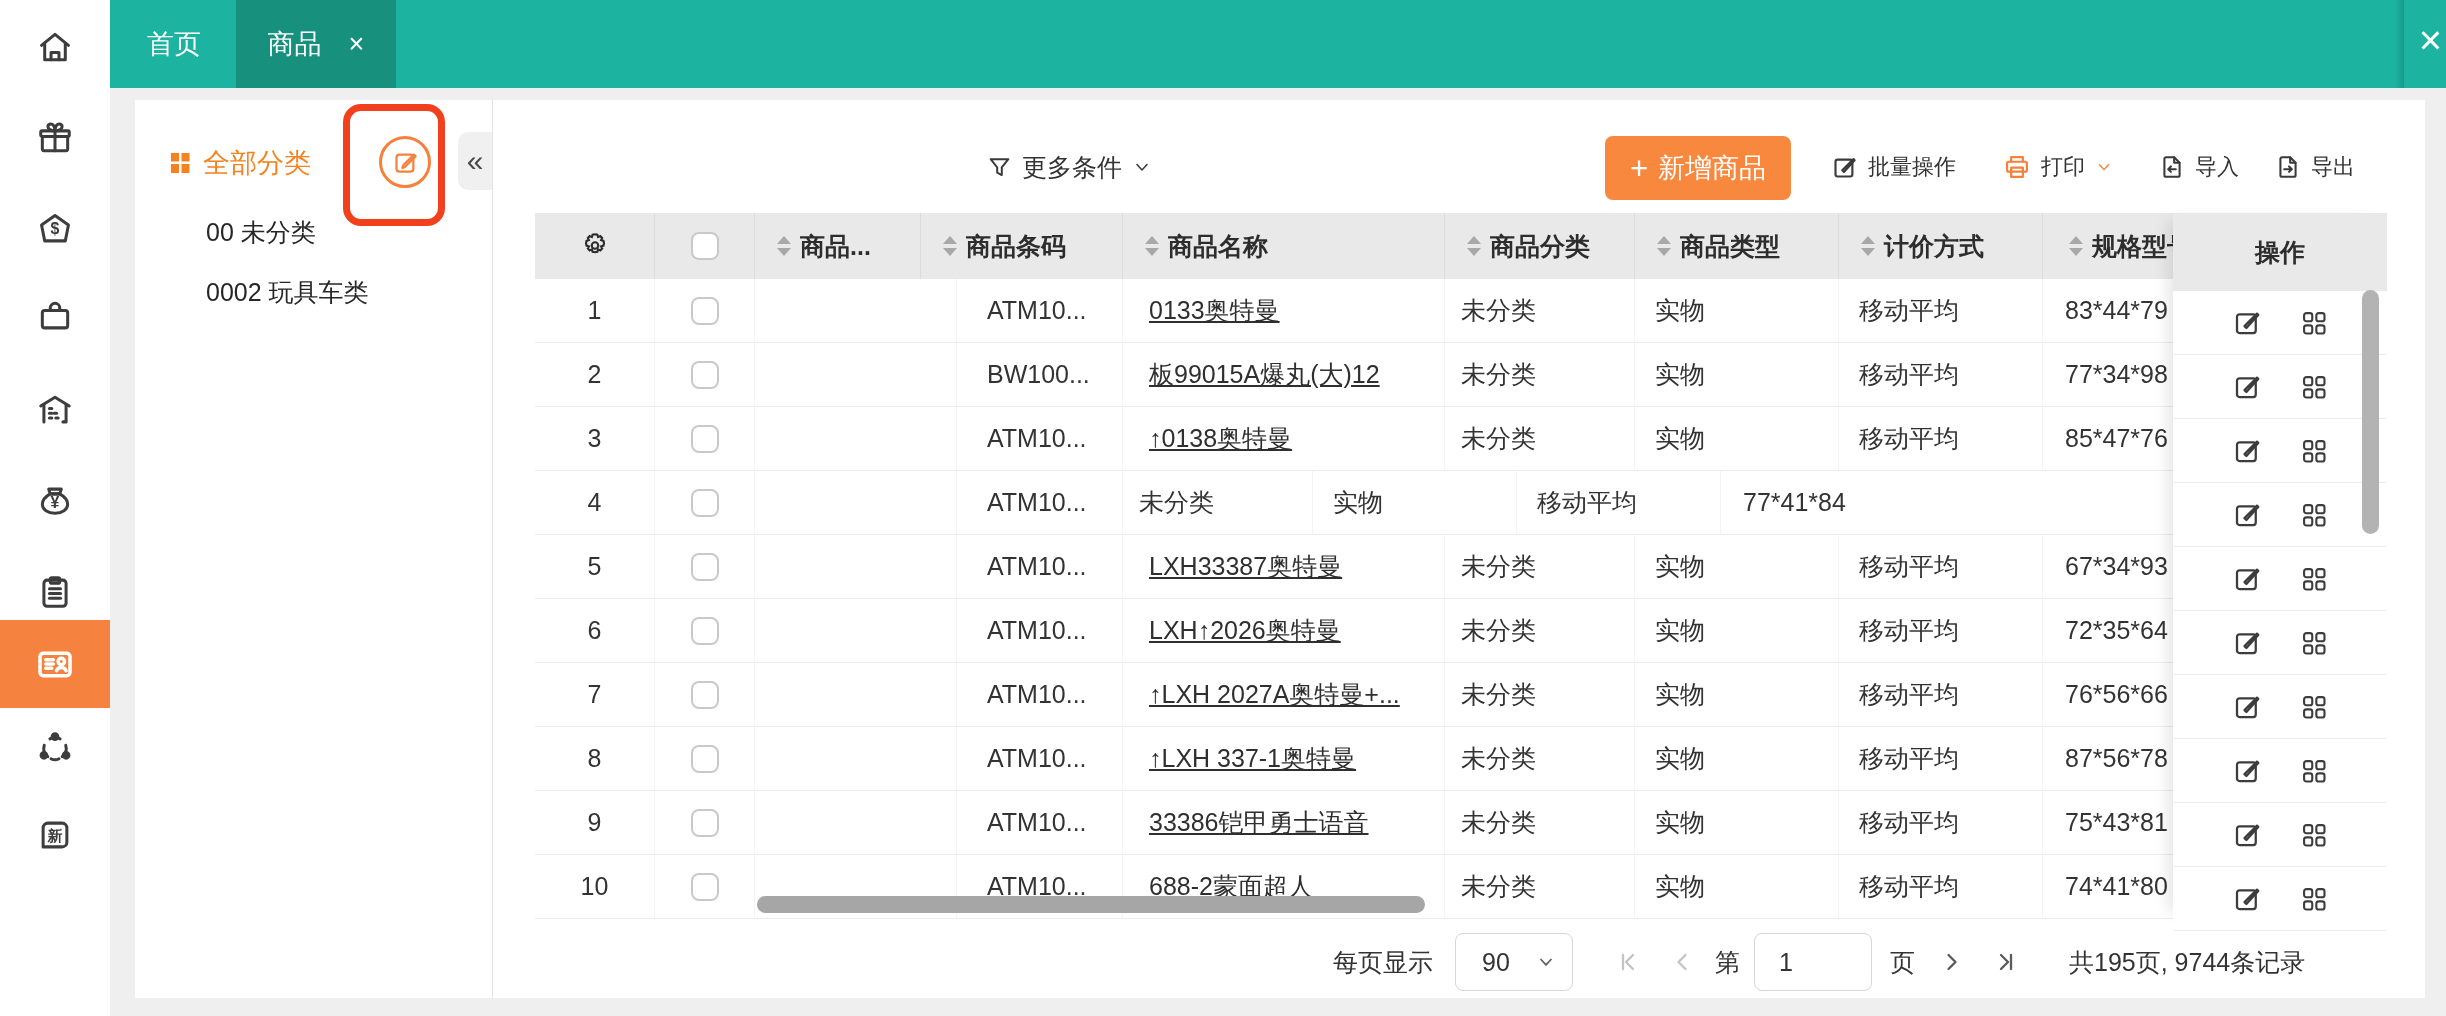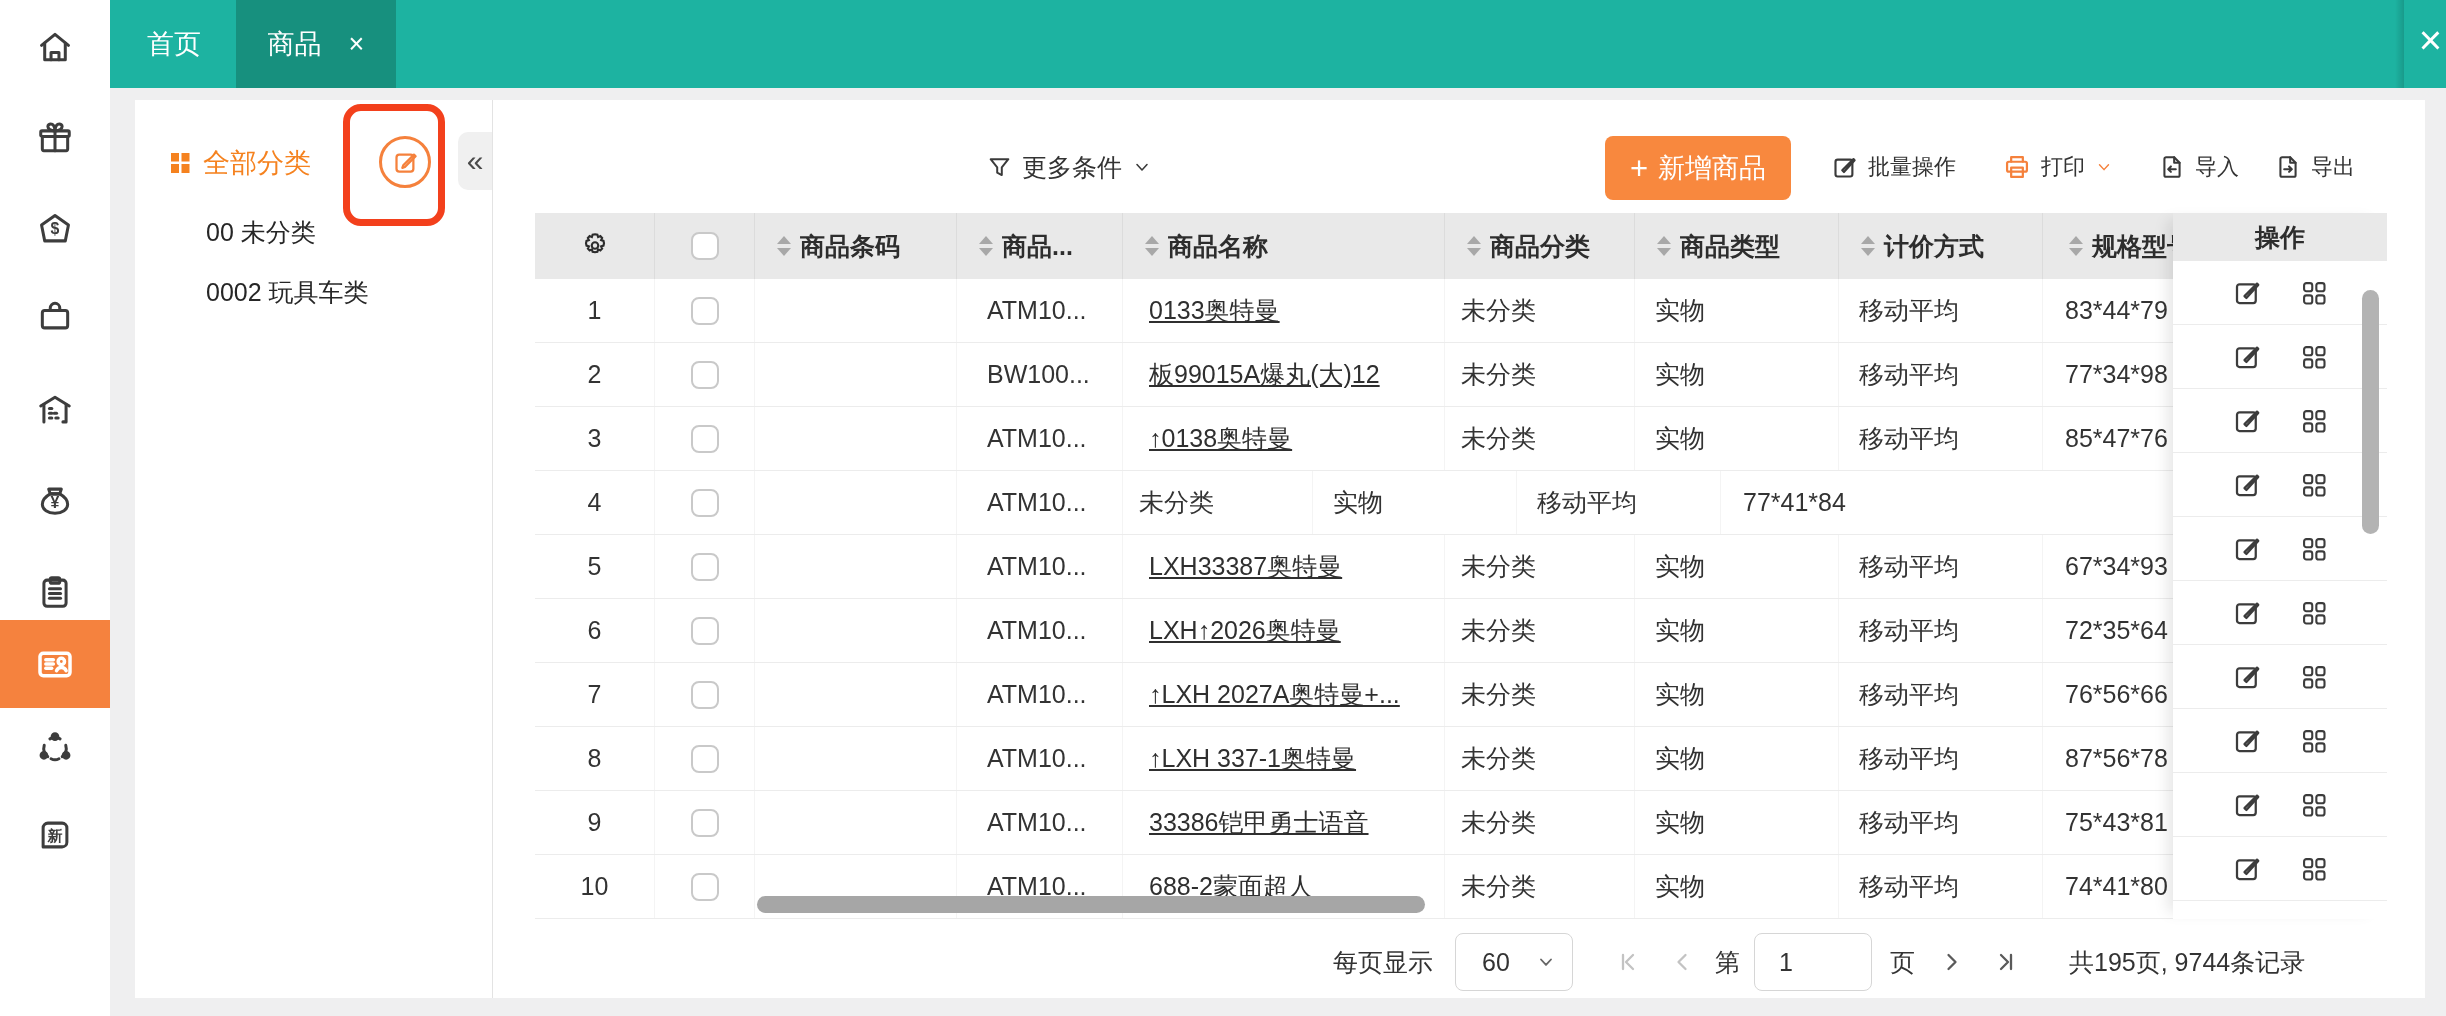--- a/index.html
+++ b/index.html
@@ -83,21 +83,21 @@
   .th.c2,.th.c3,.th.c4,.th.c5,.th.c6,.th.c7 { padding-left:22px; }
   .th.c8 { padding-left:26px; }
   .sort { display:inline-flex; flex-direction:column; gap:4px; margin-right:9px; }
   .sort i { width:0; height:0; border-left:7px solid transparent; border-right:7px solid transparent; }
   .sort .up { border-bottom:8px solid #a8a8a8; }
   .sort .dn { border-top:8px solid #a8a8a8; }
   .cb { width:28px; height:28px; border:2px solid #c9c9c9; border-radius:8px; background:#fff; }
   .lnk { color:#2f2f2f; text-decoration:underline; cursor:pointer; }
   .opcol { position:absolute; right:0; top:0; width:214px; height:706px; z-index:5; background:#fff;
            box-shadow:-12px 0 14px -7px rgba(0,0,0,0.10); }
-  .opcol .oph { height:48px; background:#e9e9e9; display:flex; align-items:center; justify-content:center;
+  .opcol .oph { height:78px; background:#e9e9e9; display:flex; align-items:center; justify-content:center;
                 font-size:25px; color:#2d2d2d; font-weight:600; }
   .opcol .opc { height:64px; display:flex; align-items:center; justify-content:center; gap:38px;
                 border-bottom:1px solid #ececec; background:#fff; }
   .opcol svg { stroke:#3c3c3c; fill:none; stroke-width:1.8; stroke-linecap:round; stroke-linejoin:round; }
   .gear-ic { stroke:#2d2d2d; fill:none; stroke-width:1.7; }
 
   .vscroll { position:absolute; left:1869px; top:190px; width:17px; height:244px; background:#b3b3b3;
              border-radius:9px; z-index:6; }
   .hscroll { position:absolute; left:264px; top:796px; width:668px; height:17px; background:#a6a6a6;
              border-radius:9px; z-index:6; }
@@ -339,34 +339,34 @@
         <span>
             <svg class="gear-ic" width="30" height="30" viewBox="0 0 24 24">
               <path d="M12 2.6l1.9.4.6 1.9 1.8-.8 1.4 1.4-.8 1.8 1.9.6.4 1.9-.4 1.9-1.9.6.8 1.8-1.4 1.4-1.8-.8-.6 1.9-1.9.4-1.9-.4-.6-1.9-1.8.8-1.4-1.4.8-1.8-1.9-.6-.4-1.9.4-1.9 1.9-.6-.8-1.8 1.4-1.4 1.8.8.6-1.9z"></path>
               <circle cx="12" cy="11.6" r="2.6"></circle>
             </svg>
           </span>
       </div>
       <div class="th c1" style="justify-content:center">
         <span class="cb"></span>
       </div>
+      <div class="th c3">
+          <span class="sort">
+            <i class="up"></i>
+            <i class="dn"></i>
+          </span>
+          <span>商品...</span>
+        </div>
       <div class="th c2">
           <span class="sort">
             <i class="up"></i>
             <i class="dn"></i>
           </span>
           <span>商品条码</span>
         </div>
-      <div class="th c3">
-          <span class="sort">
-            <i class="up"></i>
-            <i class="dn"></i>
-          </span>
-          <span>商品...</span>
-        </div>
       <div class="th c4">
           <span class="sort">
             <i class="up"></i>
             <i class="dn"></i>
           </span>
           <span>商品名称</span>
         </div>
       <div class="th c5">
           <span class="sort">
             <i class="up"></i>
@@ -709,21 +709,21 @@
         </div>
     </div>
   </div>
 
   <div class="vscroll"></div>
   <div class="hscroll"></div>
 
   <div class="pager">
     <span>每页显示</span>
     <div class="pg-sel">
-      <span>60</span>
+      <span>90</span>
       <span>
           <svg width="20" height="20" viewBox="0 0 24 24" style="stroke:#666;fill:none;stroke-width:2.2;stroke-linecap:round;stroke-linejoin:round">
             <polyline points="6,9 12,15.5 18,9"></polyline>
           </svg>
         </span>
     </div>
     <span class="pg-nav" style="margin-left:44px">
         <svg class="dis" width="24" height="24" viewBox="0 0 24 24">
           <line x1="6" y1="5" x2="6" y2="19"></line>
           <polyline points="16,5 9,12 16,19"></polyline>

